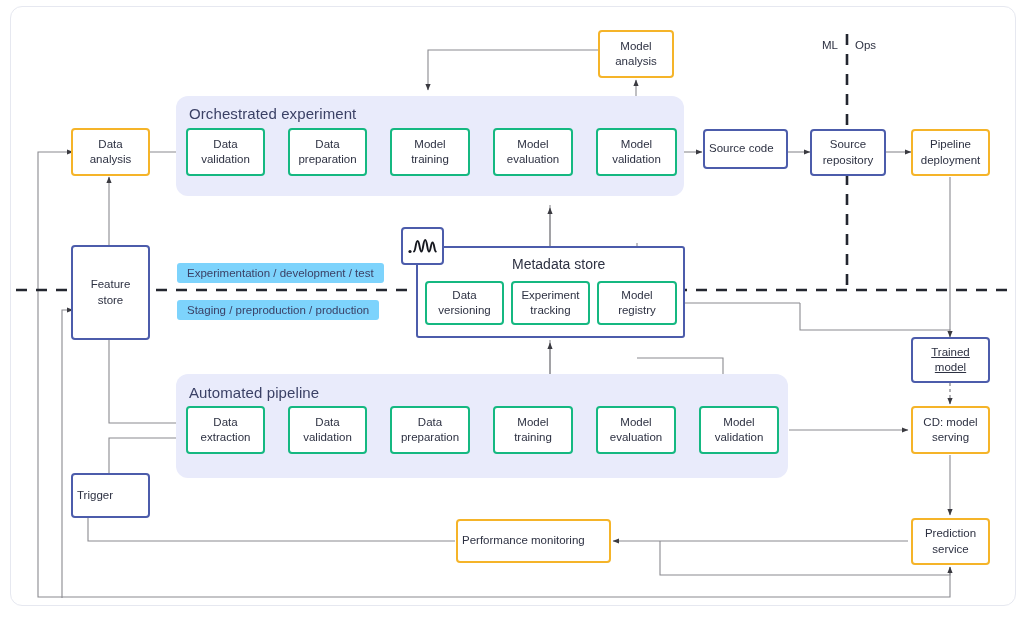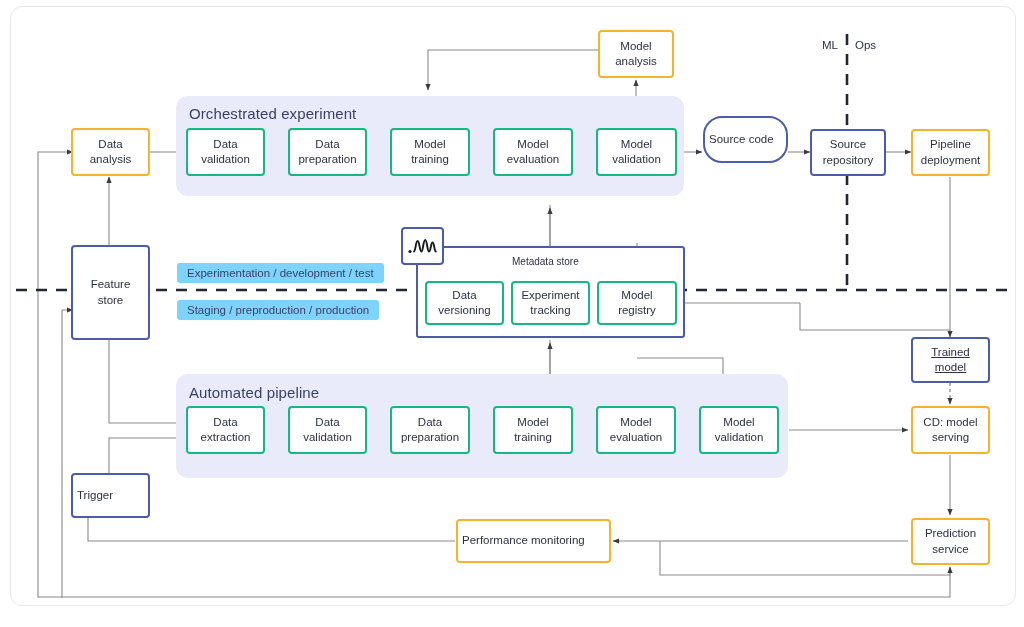--- a/index.html
+++ b/index.html
@@ -24,21 +24,21 @@
         display:flex;align-items:center;justify-content:flex-start;text-align:center;
         font-size:11.5px;line-height:1.32;color:#2d3142;padding:2px 4px;}
   .node span{display:block;}
   .n-green{border-color:#15b881;}
   .n-orange{border-color:#f5b429;}
   .n-navy{border-color:#4c5cab;}
 
   
   .mstore{position:absolute;box-sizing:border-box;background:#ffffff;
           border:2px solid #4c5cab;border-radius:3px;}
-  .mstore-title{position:absolute;font-size:10px;color:#2d3142;}
+  .mstore-title{position:absolute;font-size:14px;color:#2d3142;}
 
   
   .wavebox{position:absolute;box-sizing:border-box;background:#ffffff;
            border:2px solid #4c5cab;border-radius:4px;
            display:flex;align-items:center;justify-content:center;}
 
   
   .chip{position:absolute;background:#7dd3fc;border-radius:3px;
         font-size:11.5px;color:#3b4166;padding:4px 10px;white-space:nowrap;}
 
@@ -184,21 +184,21 @@
     </div>
 
   <div class="node n-navy" style="left:71px;top:245px;width:79px;height:95px;">
     <span>Feature store</span>
     </div>
 
   <div class="node n-navy" style="left:71px;top:473px;width:79px;height:45px;">
     <span>Trigger</span>
     </div>
 
-  <div class="node n-navy" style="left:703px;top:116px;width:85px;height:47px;border-radius:19px;">
+  <div class="node n-navy" style="left:703px;top:129px;width:85px;height:40px;">
     <span>Source code</span>
     </div>
 
   <div class="node n-navy" style="left:810px;top:129px;width:76px;height:47px;">
     <span>Source repository</span>
     </div>
 
   <div class="node n-orange" style="left:911px;top:129px;width:79px;height:47px;">
     <span>Pipeline deployment</span>
     </div>

